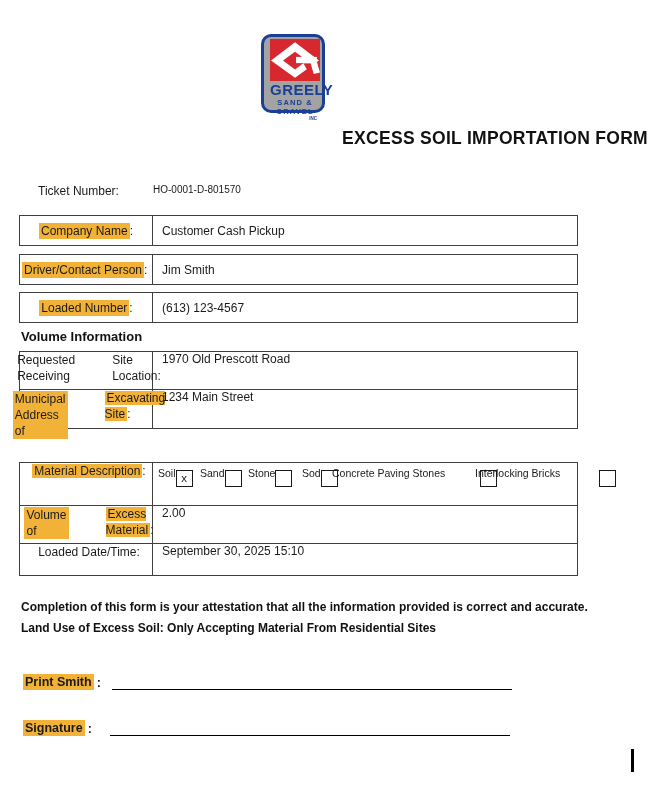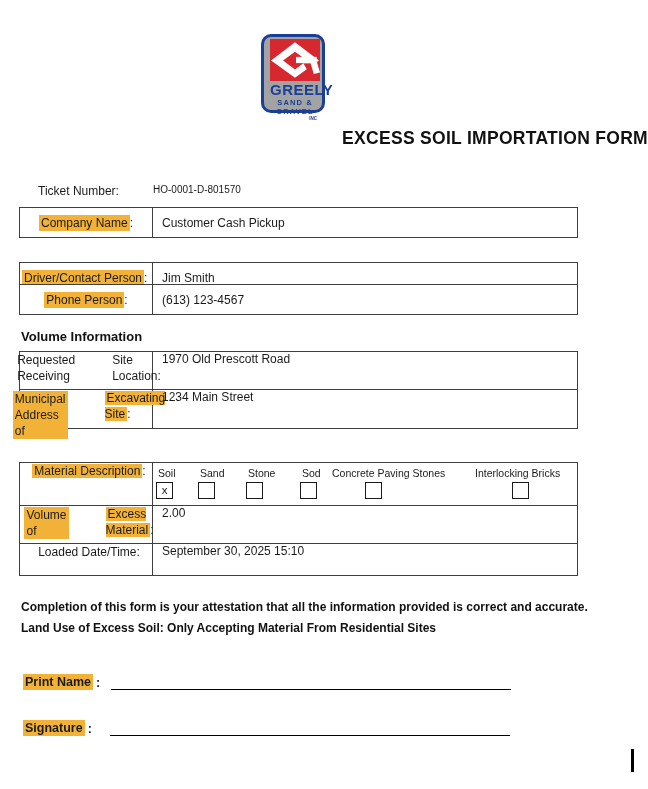--- a/index.html
+++ b/index.html
@@ -19,23 +19,23 @@
   .logo-inc { font-size: 4.5px; font-weight: bold; color: var(--blue); text-align: right; padding-right: 3px; line-height: 5px; }
 
   
   .title { position: absolute; left: 0; top: 128px; width: 100%; text-align: right;
            font-size: 17.5px; font-weight: bold; letter-spacing: 0.3px; color: #111; }
   .ticket-label { position: absolute; left: 38px; top: 184px; font-size: 12px; }
   .ticket-value { position: absolute; left: 153px; top: 184px; font-size: 10px; }
 
   
   .fieldbox { position: absolute; left: 19px; width: 559px; height: 31px;
-              border: 1.5px solid #3f3f3f; display: flex; background: #fff; }
+              border: 1.5px solid #3f3f3f; display: flex; background: #fff; margin-top: 8px; }
   .row-company { top: 207px; }
-  .row-driver  { top: 262px; }
+  .row-driver  { top: 246px; }
   .row-phone   { top: 284px; }
   .label-cell { width: 133px; border-right: 1.5px solid #3f3f3f; display: flex;
                 align-items: center; justify-content: center; font-size: 12px; }
   .label-cell.left { justify-content: flex-start; padding-left: 2px; }
   .value-cell { flex: 1; display: flex; align-items: center; padding-left: 9px; font-size: 12px; }
   .hl { background: var(--hl); padding: 1px 2px; }
 
   
   .section-heading { position: absolute; left: 21px; top: 329px; font-size: 13px; font-weight: bold; color: #111; }
   .table { position: absolute; left: 19px; width: 559px; border: 1.5px solid #3f3f3f; background: #fff; }
@@ -45,21 +45,21 @@
   .trow .lcell { width: 133px; border-right: 1.5px solid #3f3f3f; display: flex; flex-direction: row;
                  justify-content: center; align-items: flex-start; padding-left: 6px;
                  font-size: 12px; line-height: 16px; gap: 37px; }
   .trow .vcell { flex: 1; display: flex; align-items: flex-start; padding-left: 9px; font-size: 12px; }
   .h38 { height: 38px; } .h43 { height: 43px; } .h31 { height: 31px; }
   .hl-line { background: var(--hl); padding: 0 2px; margin: 0.5px 0; }
 
   
   .material-table { top: 462px; }
   .cb-cell { flex: 1; position: relative; }
-  .opt { position: absolute; top: 4px; display: flex; flex-direction: column; align-items: flex-start;
+  .opt { position: absolute; top: 4px; display: flex; flex-direction: row; align-items: flex-start;
          font-size: 10.5px; color: #1a1a1a; white-space: nowrap; }
   .opt .lbl { margin-left: 2px; }
   .cb { width: 17px; height: 17px; border: 1.6px solid #1a1a1a; margin-top: 3px; background: #fff;
         display: flex; align-items: center; justify-content: center; font-size: 11.5px; line-height: 11px; }
   .opt-soil  { left: 3px; }  .opt-sand { left: 45px; } .opt-stone { left: 93px; } .opt-sod { left: 131px; margin-left: 16px; }
   .opt-cps { left: 177px; }  .opt-cps .cb { margin-left: 35px; }
   .opt-ib  { left: 320px; }  .opt-ib  .cb { margin-left: 39px; }
 
   
   .attest1 { position: absolute; left: 21px; top: 600px; font-size: 12px; font-weight: bold; color: #111; }
@@ -114,21 +114,21 @@
       <span class="hl">Driver/Contact Person</span>
         <span>:</span>
     </div>
     <div class="value-cell">
       <span>Jim Smith</span>
     </div>
   </div>
 
   <div class="fieldbox row-phone">
     <div class="label-cell">
-      <span class="hl">Phone Person</span>
+      <span class="hl">Loaded Number</span>
         <span>:</span>
     </div>
     <div class="value-cell">
       <span>(613) 123-4567</span>
     </div>
   </div>
 
   <div class="section-heading">Volume Information</div>
 
   <div class="table project-table">
@@ -212,21 +212,21 @@
       <div class="vcell">
         <span>September 30, 2025 15:10</span>
       </div>
     </div>
   </div>
 
   <div class="attest1">Completion of this form is your attestation that all the information provided is correct and accurate.</div>
   <div class="attest2">Land Use of Excess Soil: Only Accepting Material From Residential Sites</div>
 
   <div class="sig-row sig-print">
-    <span class="hl">Print Name</span>
+    <span class="hl">Print Smith</span>
     <span class="sig-colon">:</span>
     <span class="sig-line"></span>
   </div>
 
   <div class="sig-row sig-sign">
     <span class="hl">Signature</span>
     <span class="sig-colon">:</span>
     <span class="sig-line"></span>
   </div>
 

